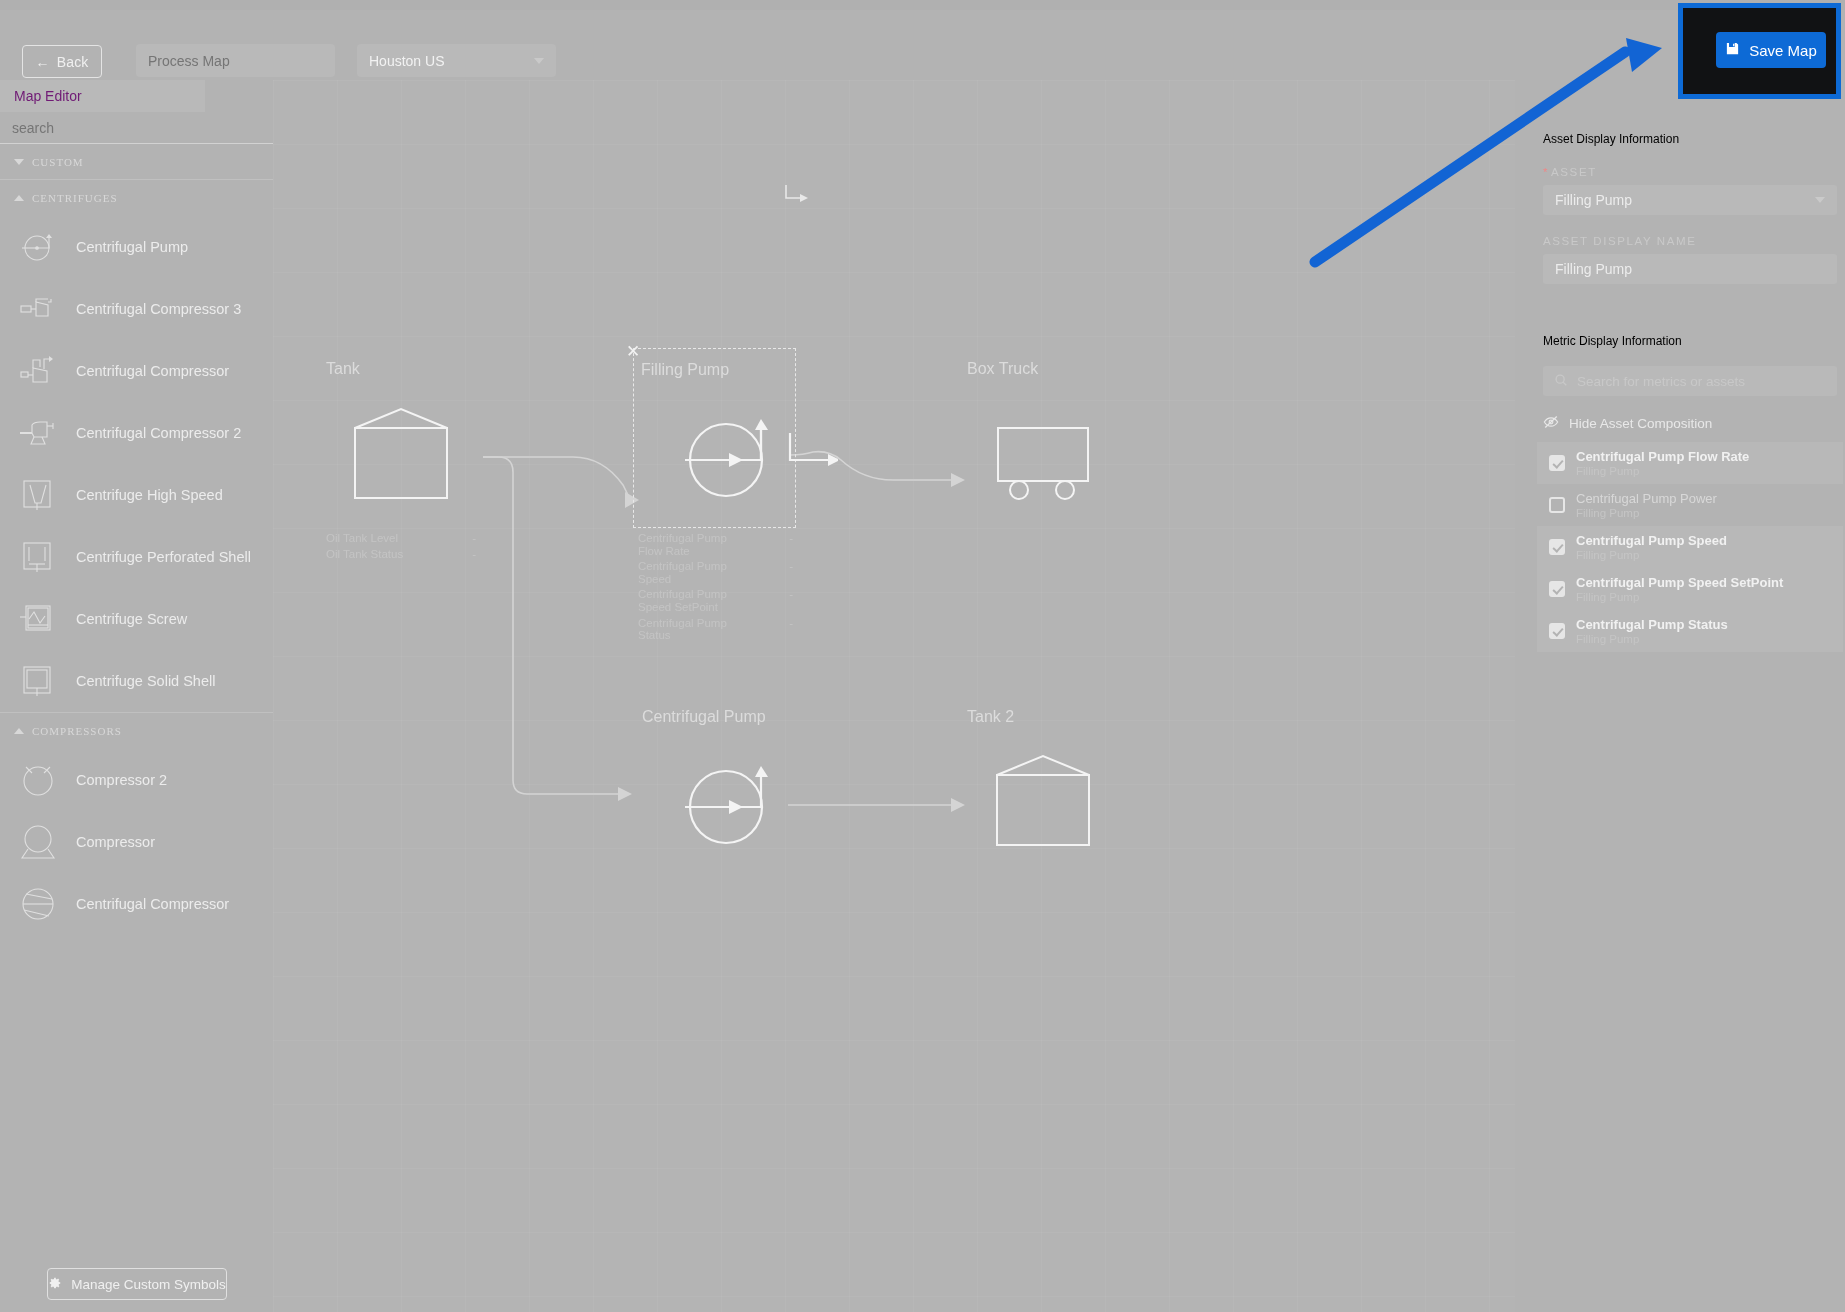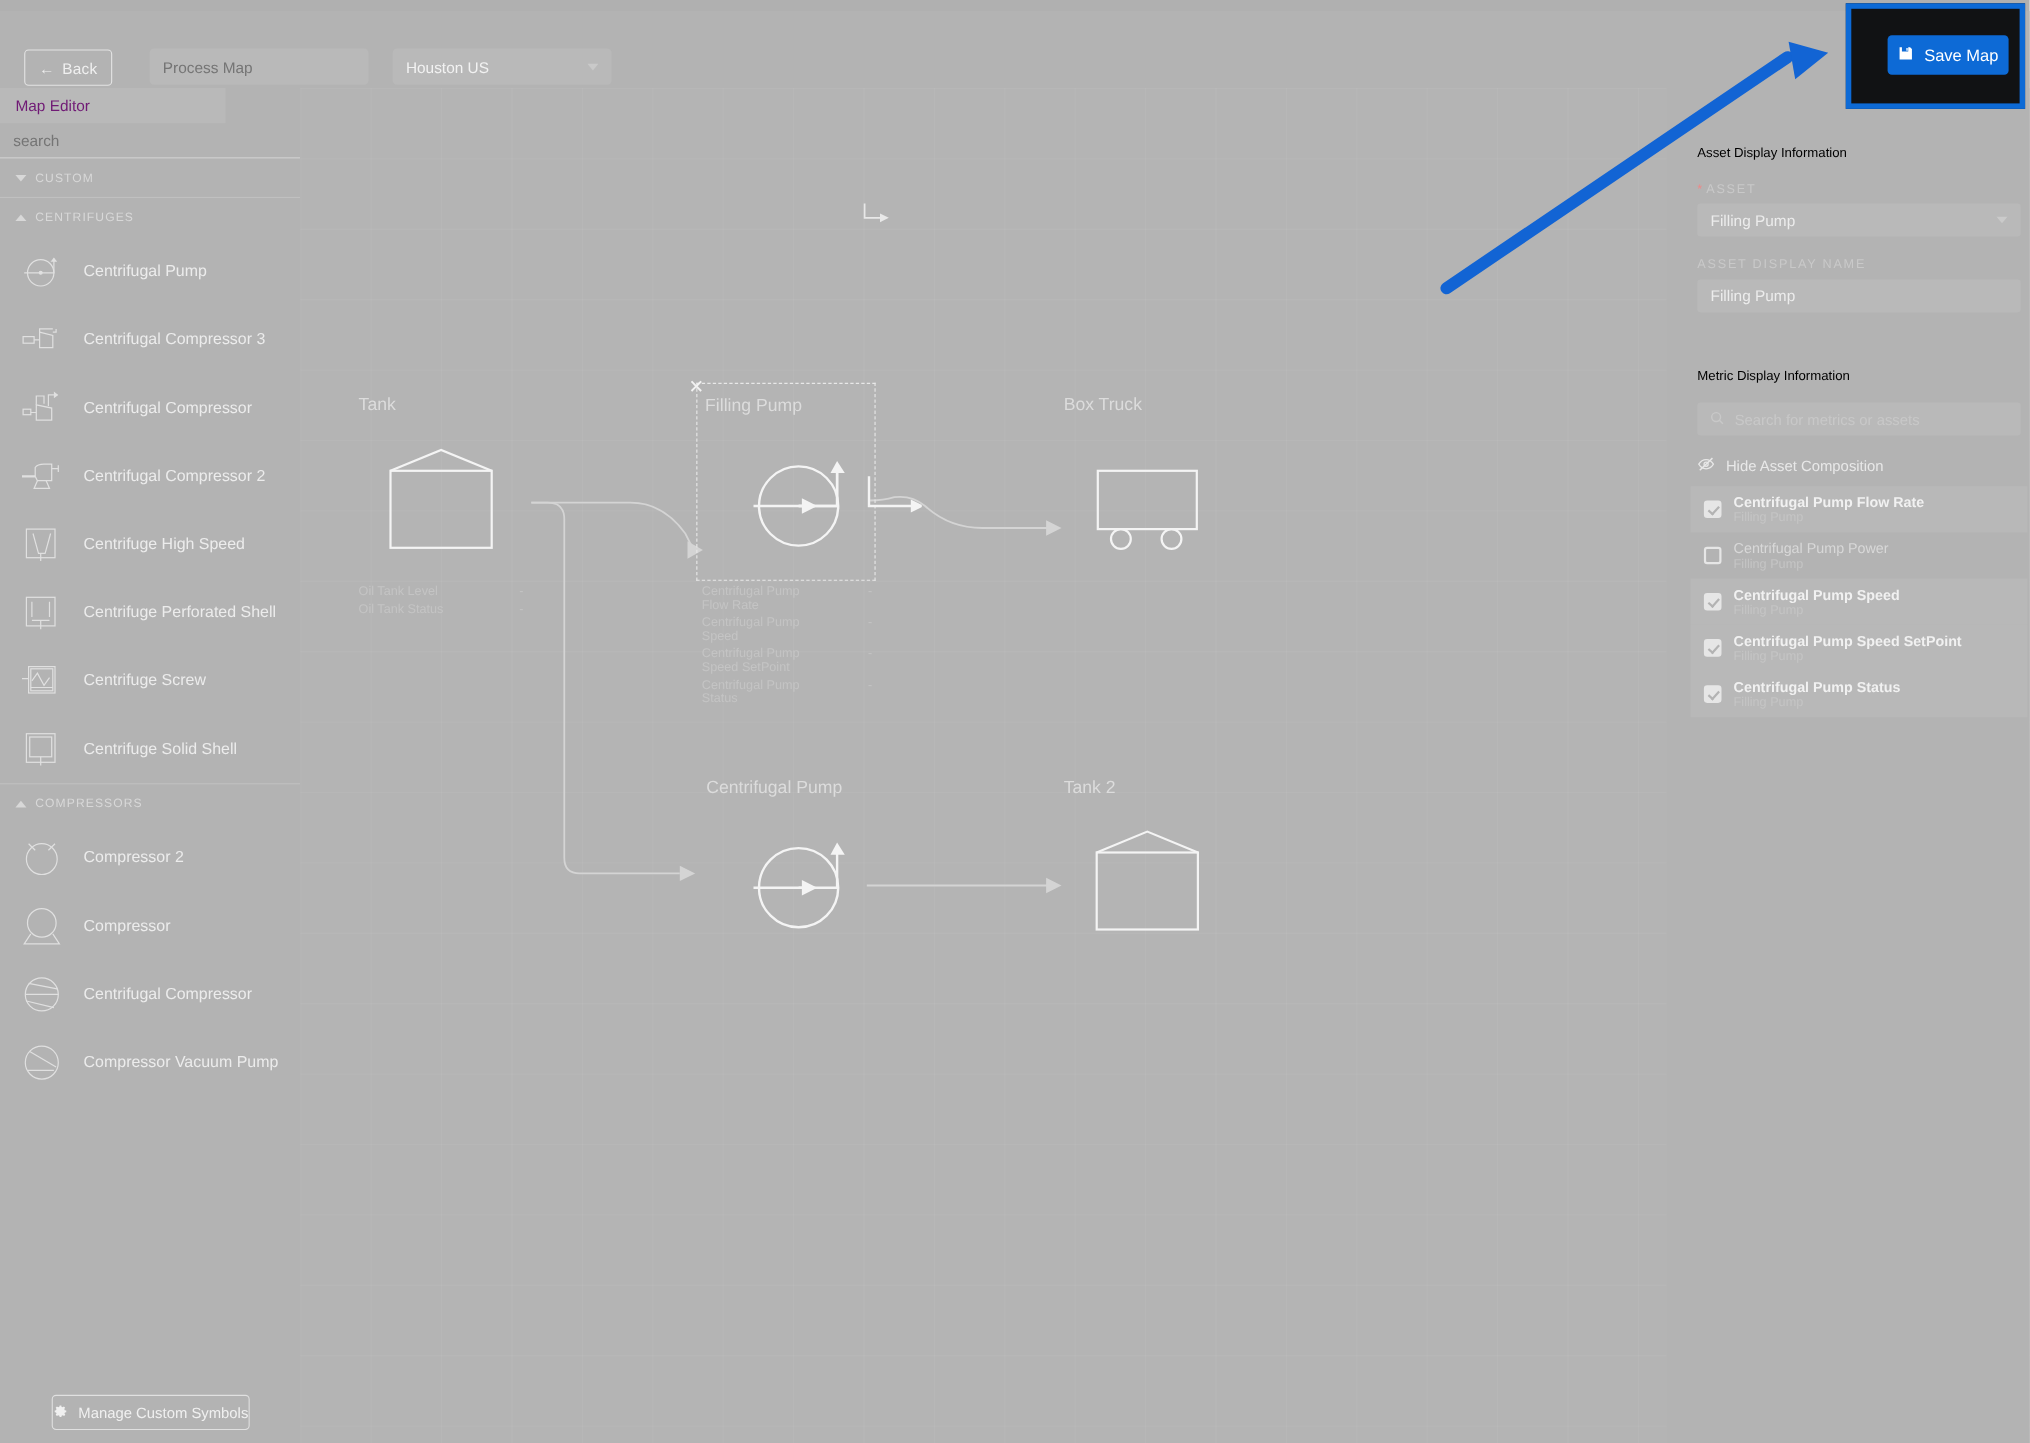--- a/index.html
+++ b/index.html
@@ -91,20 +91,21 @@
     font-family: "Liberation Sans", sans-serif;
   }
   .group-header {
     height: 36px;
     display: flex; align-items: center;
     padding-left: 14px;
     gap: 8px;
     color: #d8d8d8;
     font-size: 11px;
     letter-spacing: 1px;
+    font-family: Liberation Serif, serif;
   }
   .group-header.bordered { border-bottom: 1px solid #c0c0c0; }
   .group-sep { border-top: 1px solid #c0c0c0; }
   .tri-down { width:0;height:0;border-left:5px solid transparent;border-right:5px solid transparent;border-top:6px solid #d8d8d8; }
   .tri-up   { width:0;height:0;border-left:5px solid transparent;border-right:5px solid transparent;border-bottom:6px solid #d8d8d8; }
 
   .symbol-row {
     height: 62px;
     display: flex; align-items: center;
     padding-left: 18px;
@@ -439,32 +440,20 @@
             <circle cx="20" cy="20" r="15"></circle>
                   <line x1="5" y1="20" x2="35" y2="20"></line>
             <line x1="8" y1="10" x2="34" y2="15"></line>
                   <line x1="6" y1="26" x2="31" y2="32"></line>
                 </g>
               </svg>
         </span>
         <span class="symbol-label">Centrifugal Compressor</span>
       </div>
 
-      <div class="symbol-row">
-        <span class="symbol-icon">
-          <svg viewBox="0 0 40 40" width="40" height="40">
-                <g fill="none" stroke="#e0e0e0" stroke-width="1.1">
-            <circle cx="20" cy="20" r="15"></circle>
-                  <line x1="9" y1="10" x2="33" y2="24"></line>
-            <line x1="7" y1="27" x2="31" y2="27"></line>
-                </g>
-              </svg>
-        </span>
-        <span class="symbol-label">Compressor Vacuum Pump</span>
-      </div>
 
 
     </div>
 
     <div class="manage-btn">
       <span>
         <svg viewBox="0 0 16 16" width="14" height="14" fill="#f0f0f0">
           <path d="M8 5.2a2.8 2.8 0 100 5.6 2.8 2.8 0 000-5.6zm0 4.2a1.4 1.4 0 110-2.8 1.4 1.4 0 010 2.8z"></path>
           <path d="M14 8.9v-1.8l-1.6-.3a4.6 4.6 0 00-.5-1.2l.9-1.3-1.3-1.3-1.3.9a4.6 4.6 0 00-1.2-.5L8.9 2H7.1l-.3 1.4a4.6 4.6 0 00-1.2.5l-1.3-.9-1.3 1.3.9 1.3a4.6 4.6 0 00-.5 1.2L2 7.1v1.8l1.4.3c.1.4.3.8.5 1.2l-.9 1.3 1.3 1.3 1.3-.9c.4.2.8.4 1.2.5l.3 1.4h1.8l.3-1.4c.4-.1.8-.3 1.2-.5l1.3.9 1.3-1.3-.9-1.3c.2-.4.4-.8.5-1.2L14 8.9z"></path>
         </svg>

